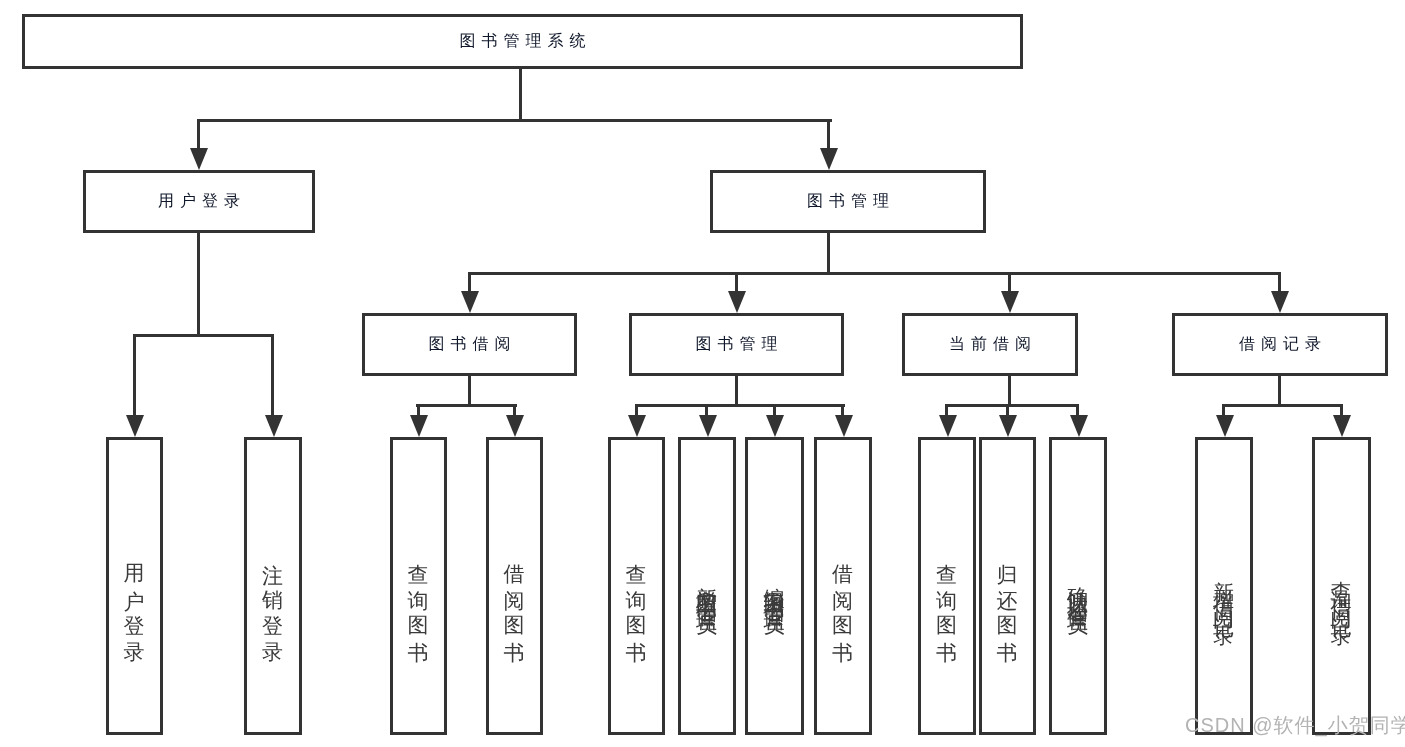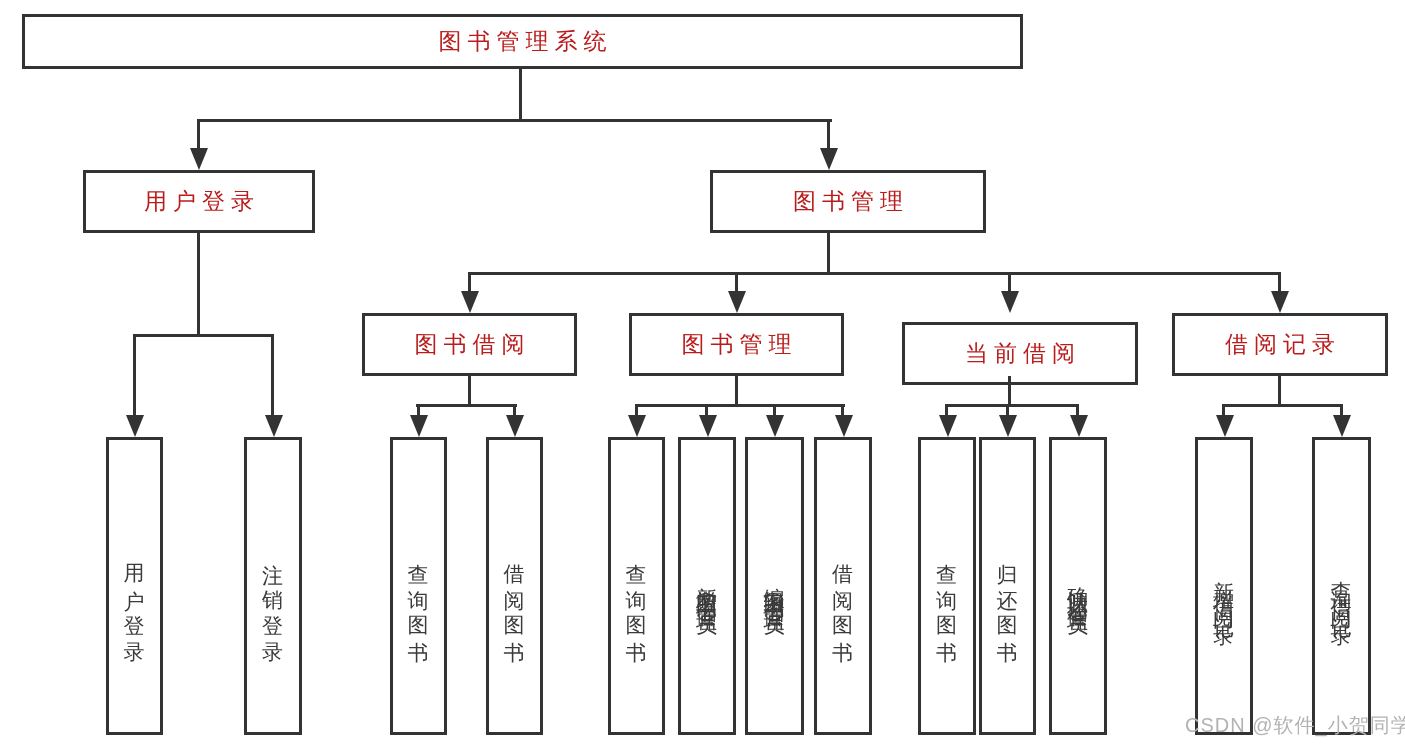--- a/index.html
+++ b/index.html
@@ -7,21 +7,21 @@
     position:relative; width:1405px; height:747px; background:#ffffff;
     font-family:"Liberation Sans","DejaVu Sans",sans-serif; color:#383838;
     overflow:hidden;
   }
   .box {
     position:absolute; box-sizing:border-box;
     border:3px solid #333333; background:#ffffff;
     display:flex; align-items:center; justify-content:center;
   }
   .h-label {
-    font-size:23px; color:#b91c1c; letter-spacing:6px; padding-left:6px;
+    font-size:16px; color:#0f172a; letter-spacing:6px; padding-left:6px;
     white-space:nowrap;
   }
   .v-label {
     writing-mode:vertical-rl; text-orientation:mixed;
     font-size:21px; color:#3a3a3a; line-height:1; white-space:nowrap;
   }
   .vline { position:absolute; width:3px; background:#333333; }
   .hline { position:absolute; height:3px; background:#333333; }
   .arrow {
     position:absolute; width:0; height:0;
@@ -73,21 +73,21 @@
   <div class="arrow" style="left:728px;top:291px"></div>
   <div class="arrow" style="left:1001px;top:291px"></div>
   <div class="arrow" style="left:1271px;top:291px"></div>
 
   <div class="box" style="left:362px;top:313px;width:215px;height:63px">
     <span class="h-label">图书借阅</span>
   </div>
   <div class="box" style="left:629px;top:313px;width:215px;height:63px">
     <span class="h-label">图书管理</span>
   </div>
-  <div class="box" style="left:902px;top:322px;width:236px;height:63px">
+  <div class="box" style="left:902px;top:313px;width:176px;height:63px">
     <span class="h-label">当前借阅</span>
   </div>
   <div class="box" style="left:1172px;top:313px;width:216px;height:63px">
     <span class="h-label">借阅记录</span>
   </div>
 
   <div class="vline" style="left:468px;top:376px;height:31px"></div>
   <div class="hline" style="left:416px;top:404px;width:101px"></div>
   <div class="vline" style="left:417px;top:404px;height:12px"></div>
   <div class="vline" style="left:513px;top:404px;height:12px"></div>

